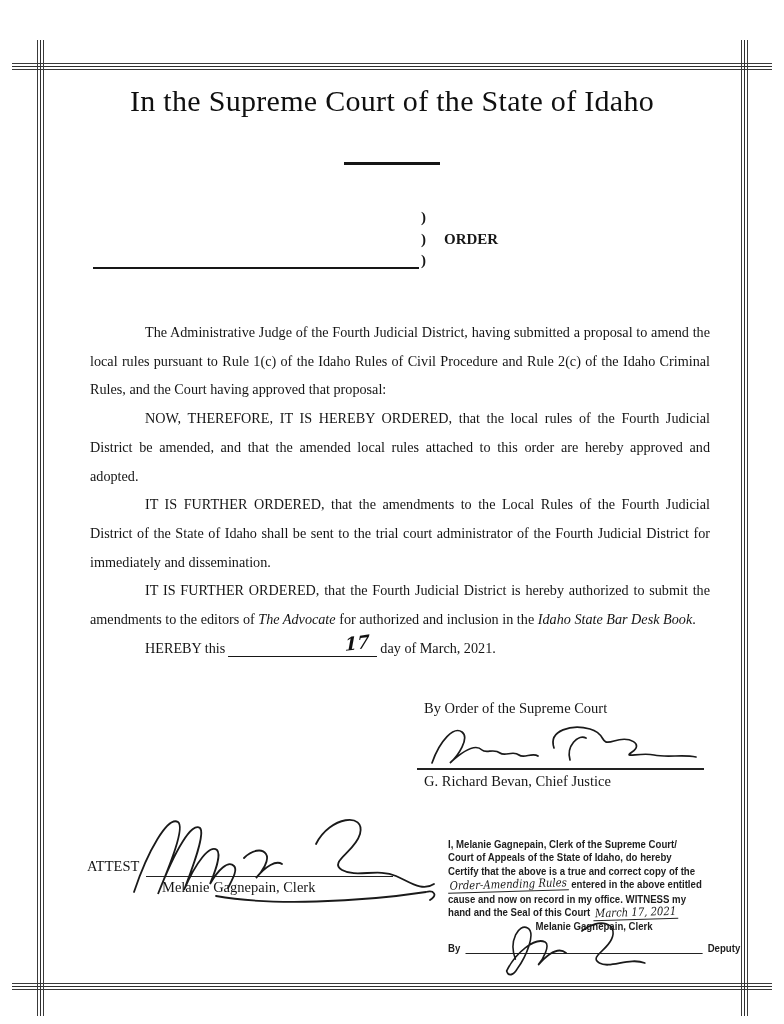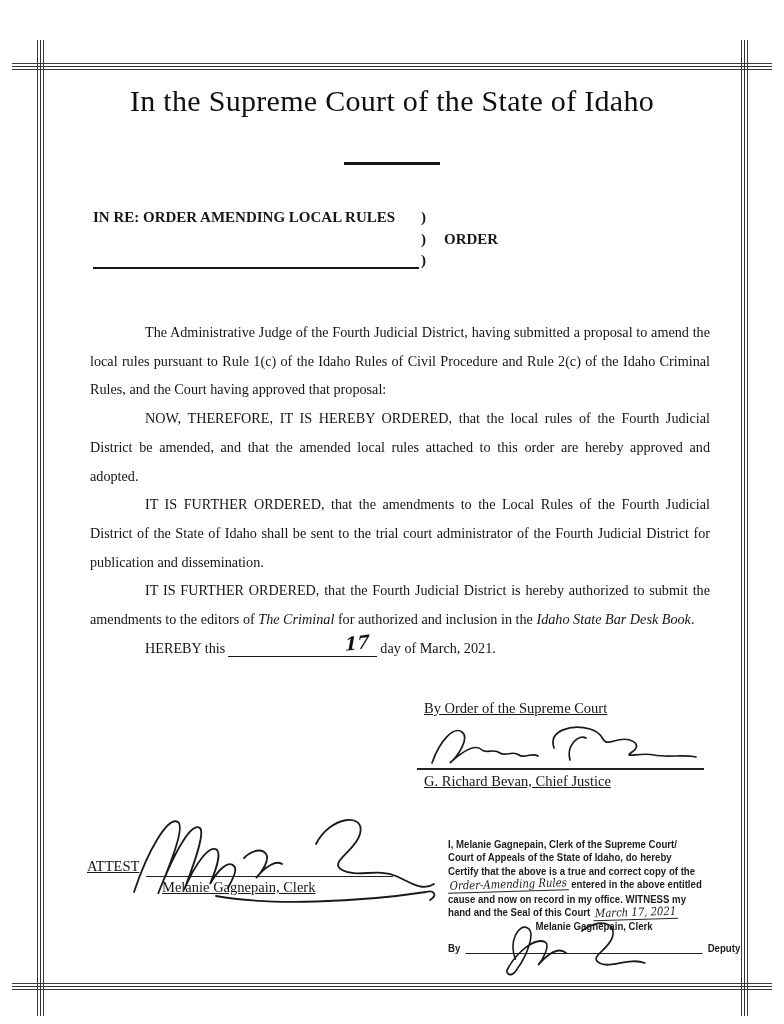--- a/index.html
+++ b/index.html
@@ -33,21 +33,21 @@
   .body-text p { margin:0; text-indent:55px; }
   .body-text .it { font-style:italic; }
 
   .dated { margin-top:0; }
   .day-underline { display:inline-block; border-bottom:1.6px solid #161616; padding:0 7px; margin:0 3px; line-height:1; }
   .day-hw {
     display:inline-block; font-family:"DejaVu Serif", serif; font-style:italic; font-weight:700;
     font-size:18px; transform:rotate(-8deg) skewX(-8deg); color:#111;
   }
 
-  .abs { position:absolute;text-decoration:underline; }
+  .abs { position:absolute; }
   .sig-line { position:absolute; background:#222; height:1.5px; }
   .plain { font-size:14.5px; white-space:nowrap; }
 
   .stamp {
     position:absolute; left:448px; top:838px; width:334px;
     transform:scaleX(.875); transform-origin:left top;
     font-family:"Liberation Sans", sans-serif; font-weight:bold;
     font-size:11px; line-height:13.4px; color:#1e1e1e;
   }
   .stamp .hw {
@@ -66,32 +66,31 @@
 <div class="page">
 
   <div class="frame-h" style="left:12px; top:63px; width:760px;"></div>
   <div class="frame-h" style="left:12px; top:983px; width:760px;"></div>
   <div class="frame-v" style="left:37px; top:40px; height:976px;"></div>
   <div class="frame-v" style="left:741px; top:40px; height:976px;"></div>
 
   <div class="title">In the Supreme Court of the State of Idaho</div>
   <div class="title-rule"></div>
 
-  <div class="cap" style="left:93px; top:209px;">IN RE: ORDER AMENDING LOCAL RULES</div>
   <div class="cap" style="left:421px; top:209px;">)</div>
   <div class="cap" style="left:421px; top:231px;">)</div>
   <div class="cap" style="left:421px; top:252px;">)</div>
   <div class="cap-underline"></div>
   <div class="cap" style="left:444px; top:231px;">ORDER</div>
 
   <div class="body-text">
     <p>The Administrative Judge of the Fourth Judicial District, having submitted a proposal to amend the local rules pursuant to Rule 1(c) of the Idaho Rules of Civil Procedure and Rule 2(c) of the Idaho Criminal Rules, and the Court having approved that proposal:</p>
     <p>NOW, THEREFORE, IT IS HEREBY ORDERED, that the local rules of the Fourth Judicial District be amended, and that the amended local rules attached to this order are hereby approved and adopted.</p>
-    <p>IT IS FURTHER ORDERED, that the amendments to the Local Rules of the Fourth Judicial District of the State of Idaho shall be sent to the trial court administrator of the Fourth Judicial District for publication and dissemination.</p>
-    <p><span>IT IS FURTHER ORDERED, that the Fourth Judicial District is hereby authorized to submit the amendments to the editors of </span><span class="it">The Criminal</span><span> for authorized and inclusion in the </span><span class="it">Idaho State Bar Desk Book</span><span>.</span></p>
+    <p>IT IS FURTHER ORDERED, that the amendments to the Local Rules of the Fourth Judicial District of the State of Idaho shall be sent to the trial court administrator of the Fourth Judicial District for immediately and dissemination.</p>
+    <p><span>IT IS FURTHER ORDERED, that the Fourth Judicial District is hereby authorized to submit the amendments to the editors of </span><span class="it">The Advocate</span><span> for authorized and inclusion in the </span><span class="it">Idaho State Bar Desk Book</span><span>.</span></p>
     <p class="dated"><span>HEREBY this</span><span class="day-underline"><span class="day-hw">17</span></span><span>day of March, 2021.</span></p>
   </div>
 
   <div class="abs plain" style="left:424px; top:700px;">By Order of the Supreme Court</div>
   <svg class="sig" style="left:420px; top:722px;" width="285" height="48" viewBox="0 0 285 48">
     <path stroke-width="1.7" d="M12,41 C20,18 34,4 42,10 C50,16 38,34 30,41 C44,28 56,22 62,28 C66,32 74,26 80,31 C85,35 93,28 99,33 C104,37 112,30 118,34"></path>
     <path stroke-width="1.7" d="M134,26 C128,8 152,2 170,7 C188,12 178,24 194,19 C210,14 224,22 212,30 C202,37 220,30 234,33 C248,36 262,32 276,35"></path>
     <path stroke-width="1.7" d="M150,38 C146,24 158,12 166,16"></path>
   </svg>
   <div class="sig-line" style="left:417px; top:768px; width:287px;"></div>

